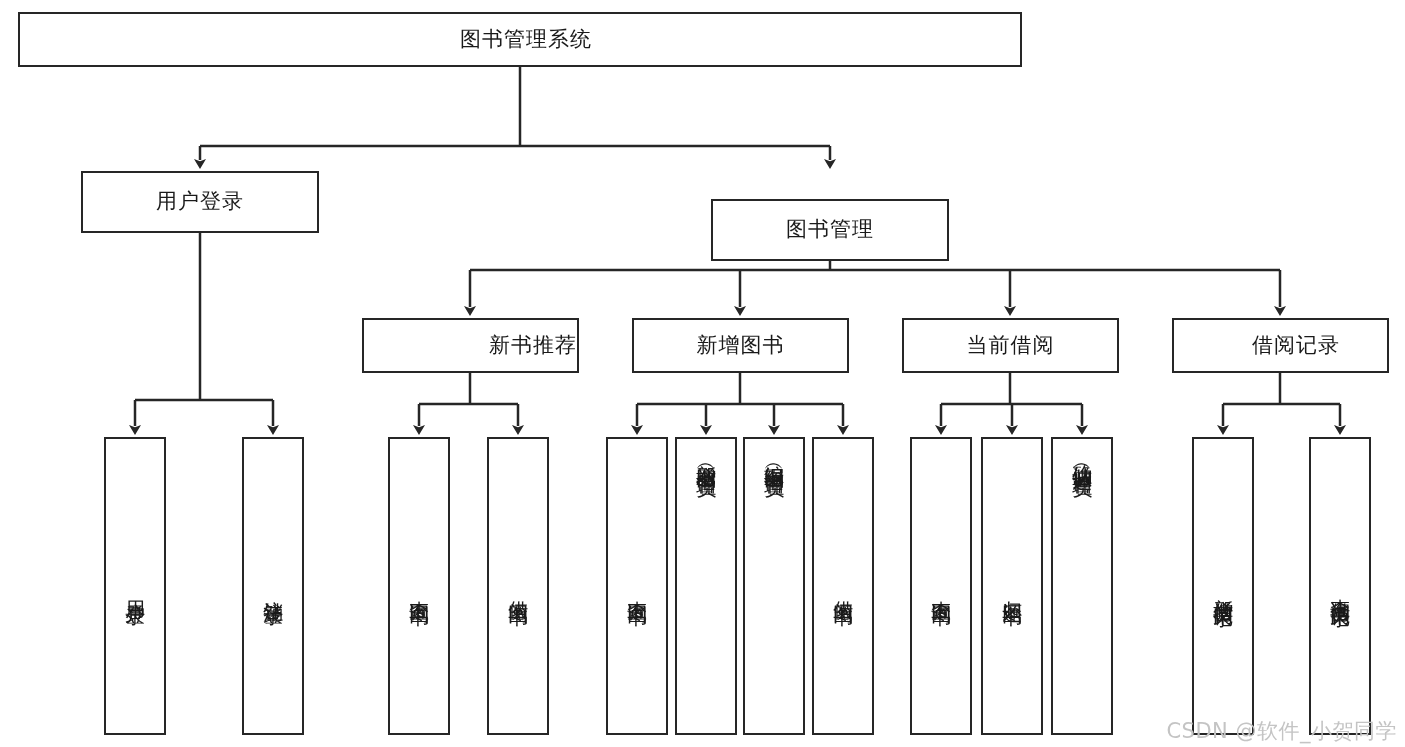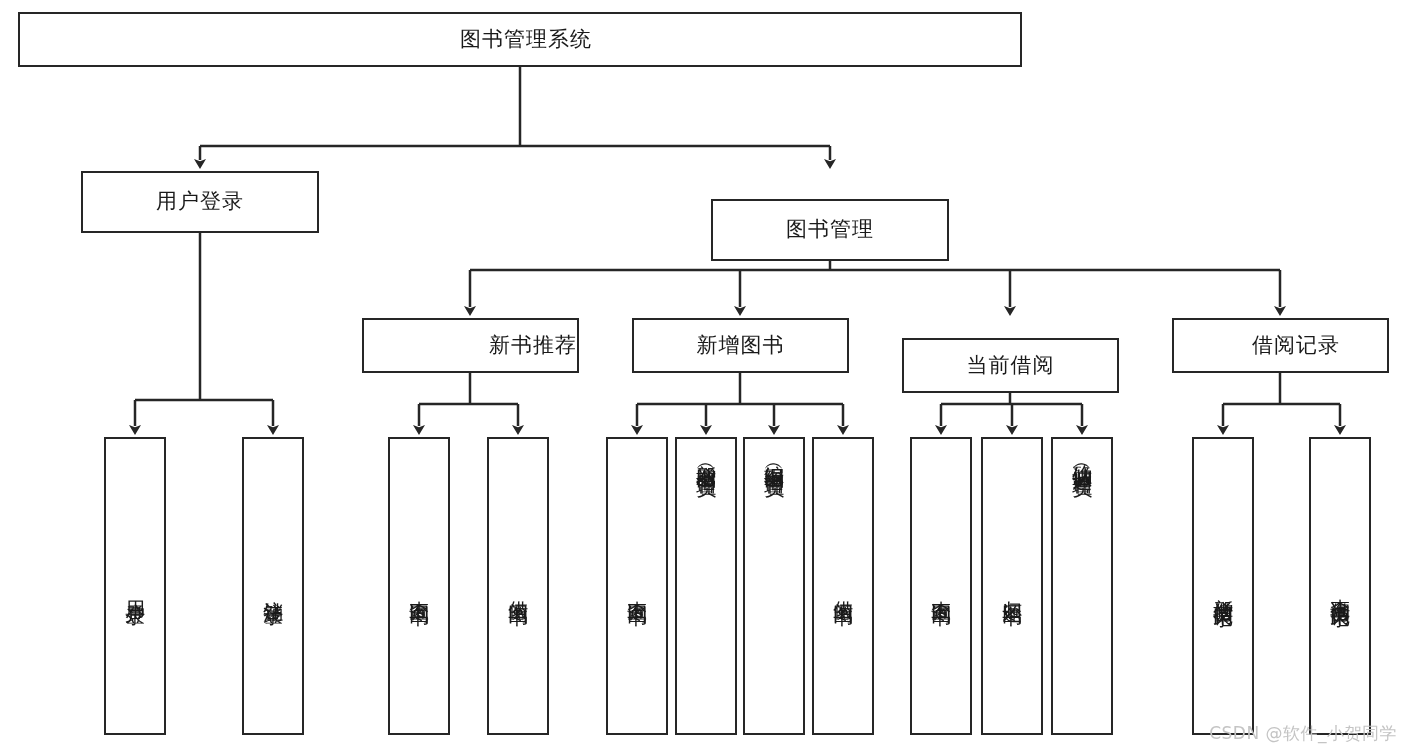--- a/index.html
+++ b/index.html
@@ -69,21 +69,21 @@
     width: 100%;
   }
   .vwrap.top {
     align-items: flex-start;
     padding-top: 4px;
   }
   #watermark {
     position: absolute;
     right: 8px;
     bottom: 2px;
-    font-size: 17px;
+    font-size: 21px;
     color: #c4c4c4;
     white-space: nowrap;
     letter-spacing: 0.5px;
   }
 </style>
 </head>
 <body>
 
 <div id="diagram-root">
 
@@ -148,21 +148,21 @@
   <div class="node node-h" id="node-l2-1" style="left: 711px; top: 171px; width: 238px; height: 62px; margin-top: 28px;">
     <span>图书管理</span>
   </div>
 
   <div class="node node-h" id="node-l3-0" style="left: 362px; top: 318px; width: 217px; height: 55px; justify-content: flex-end;">
     <span>新书推荐</span>
   </div>
   <div class="node node-h" id="node-l3-1" style="left: 632px; top: 318px; width: 217px; height: 55px;">
     <span>新增图书</span>
   </div>
-  <div class="node node-h" id="node-l3-2" style="left: 902px; top: 318px; width: 217px; height: 55px; margin-top: 20px;">
+  <div class="node node-h" id="node-l3-2" style="left: 902px; top: 318px; width: 217px; height: 55px;">
     <span>当前借阅</span>
   </div>
   <div class="node node-h" id="node-l3-3" style="left: 1172px; top: 318px; width: 217px; height: 55px; padding-left: 31px;">
     <span>借阅记录</span>
   </div>
 
   <div class="node node-v" id="node-leaf-0" style="left: 104px; top: 437px; width: 62px; height: 298px;">
     <div class="vwrap">
         <span class="vtext">用户登录</span>
       </div>

